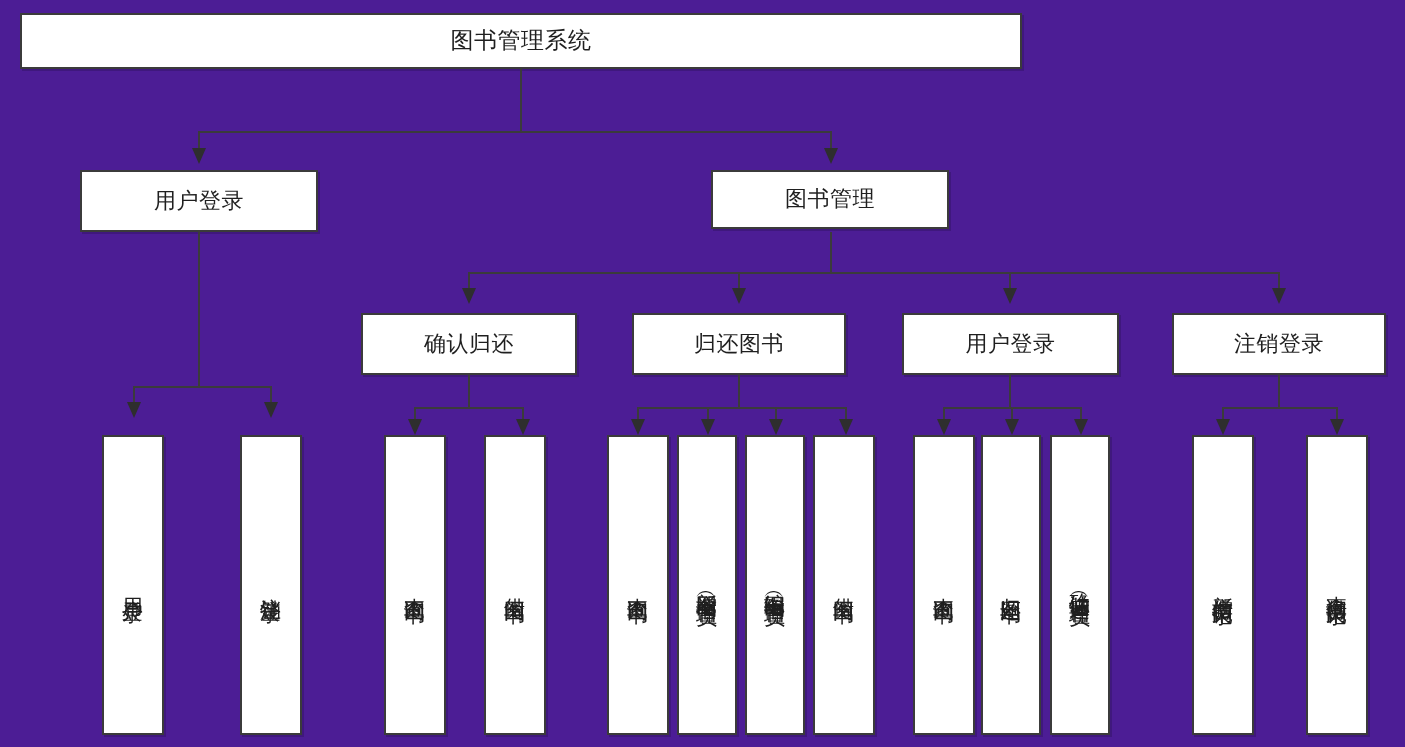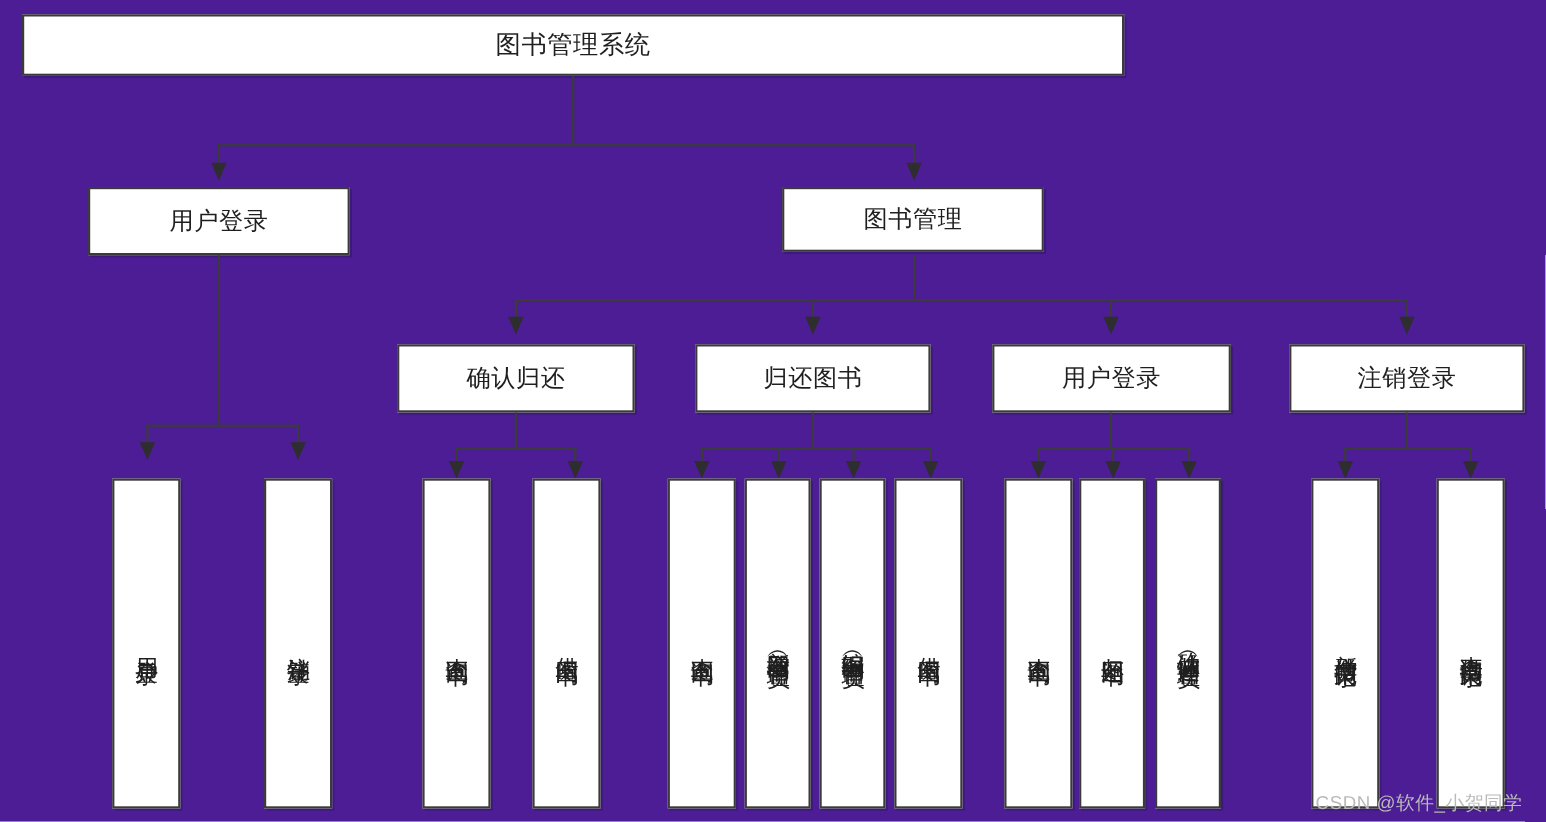--- a/index.html
+++ b/index.html
@@ -207,15 +207,14 @@
     <span class="lbl">确认归还（管理员）</span>
   </div>
 
   <div class="node v" style="left:1192px; top:435px; width:62px; height:300px;">
     <span class="lbl">新增借阅记录</span>
   </div>
   <div class="node v" style="left:1306px; top:435px; width:62px; height:300px;">
     <span class="lbl">查询借阅记录</span>
   </div>
 
-  <div class="watermark" style="left:1196px; top:718px;">CSDN @软件_小贺同学</div>
 
 </div>
 
 </body></html>

